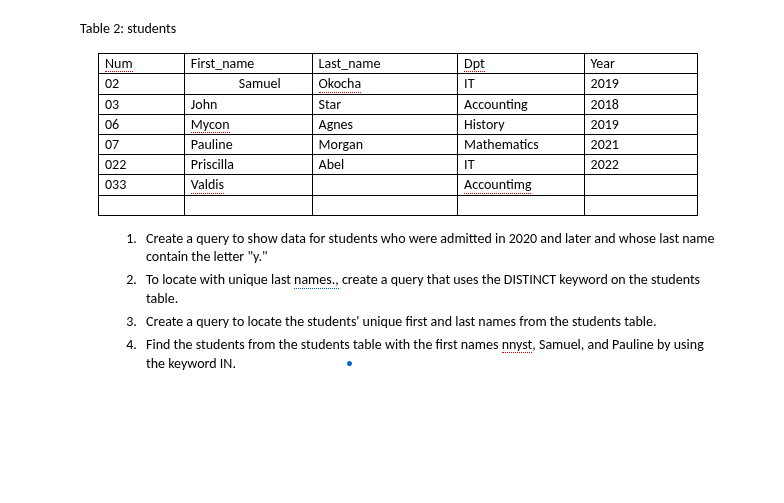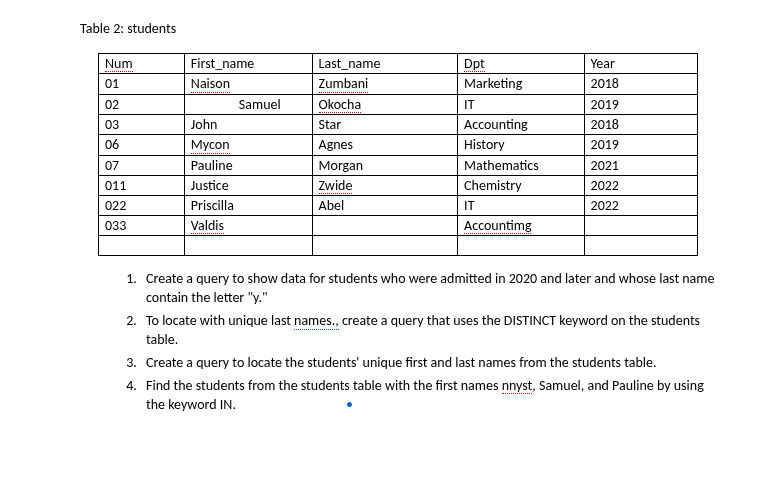--- a/index.html
+++ b/index.html
@@ -86,27 +86,20 @@
     <tr>
       <th class="col-num"><span class="underline-red">Num</span></th>
       <th class="col-first"><span>First_name</span></th>
       <th class="col-last"><span>Last_name</span></th>
       <th class="col-dpt"><span class="underline-red">Dpt</span></th>
       <th class="col-year"><span>Year</span></th>
     </tr>
   </thead>
   <tbody id="tbody">
       <tr>
-        <td style="">01</td>
-        <td style=""><span class="underline-red">Naison</span></td>
-        <td style=""><span class="underline-red">Zumbani</span></td>
-        <td style="">Marketing</td>
-        <td style="">2018</td>
-      </tr>
-      <tr>
         <td style="">02</td>
         <td style="padding-left:54px;">Samuel</td>
         <td style=""><span class="underline-red">Okocha</span></td>
         <td style="">IT</td>
         <td style="">2019</td>
       </tr>
       <tr>
         <td style="">03</td>
         <td style="">John</td>
         <td style="">Star</td>
@@ -119,27 +112,20 @@
         <td style="">Agnes</td>
         <td style="">History</td>
         <td style="">2019</td>
       </tr>
       <tr>
         <td style="">07</td>
         <td style="">Pauline</td>
         <td style="">Morgan</td>
         <td style="">Mathematics</td>
         <td style="">2021</td>
-      </tr>
-      <tr>
-        <td style="">011</td>
-        <td style="">Justice</td>
-        <td style=""><span class="underline-red">Zwide</span></td>
-        <td style="">Chemistry</td>
-        <td style="">2022</td>
       </tr>
       <tr>
         <td style="">022</td>
         <td style="">Priscilla</td>
         <td style="">Abel</td>
         <td style="">IT</td>
         <td style="">2022</td>
       </tr>
       <tr>
         <td style="">033</td>

